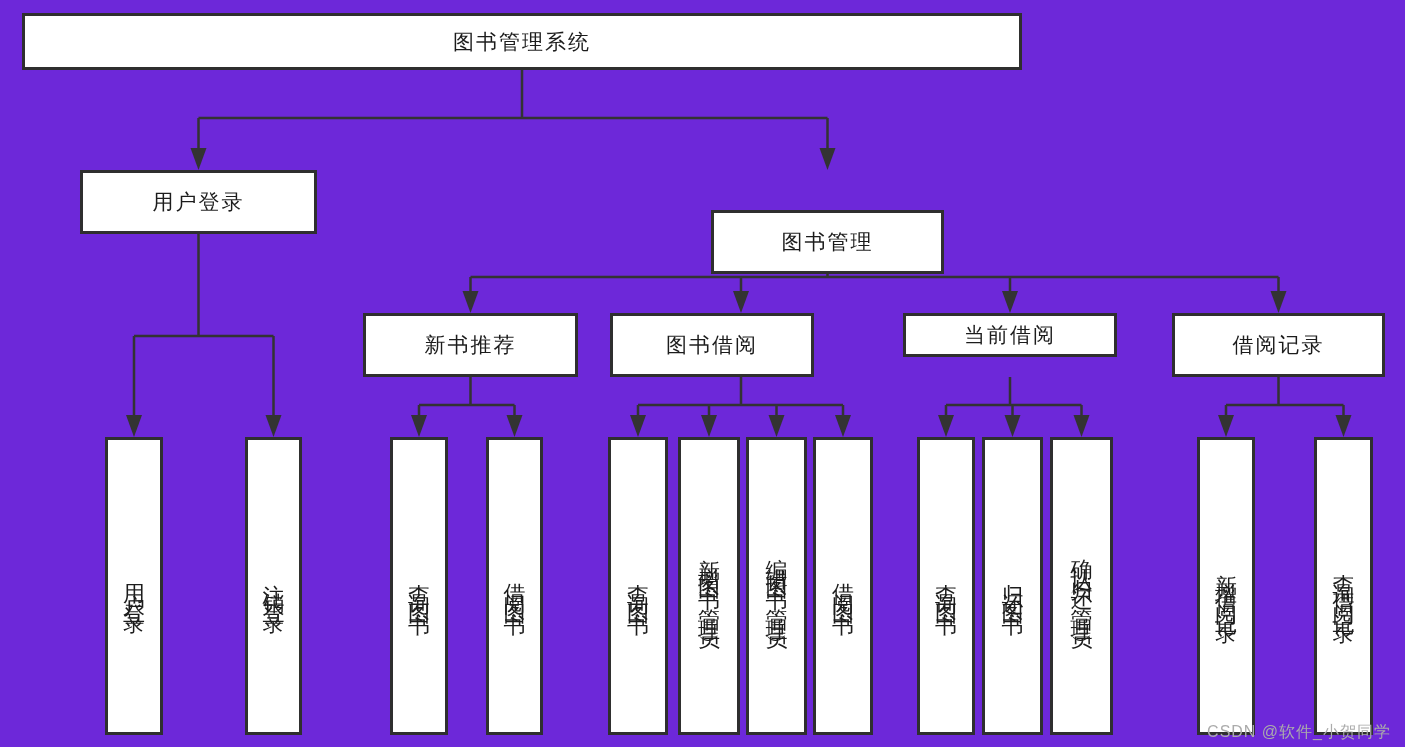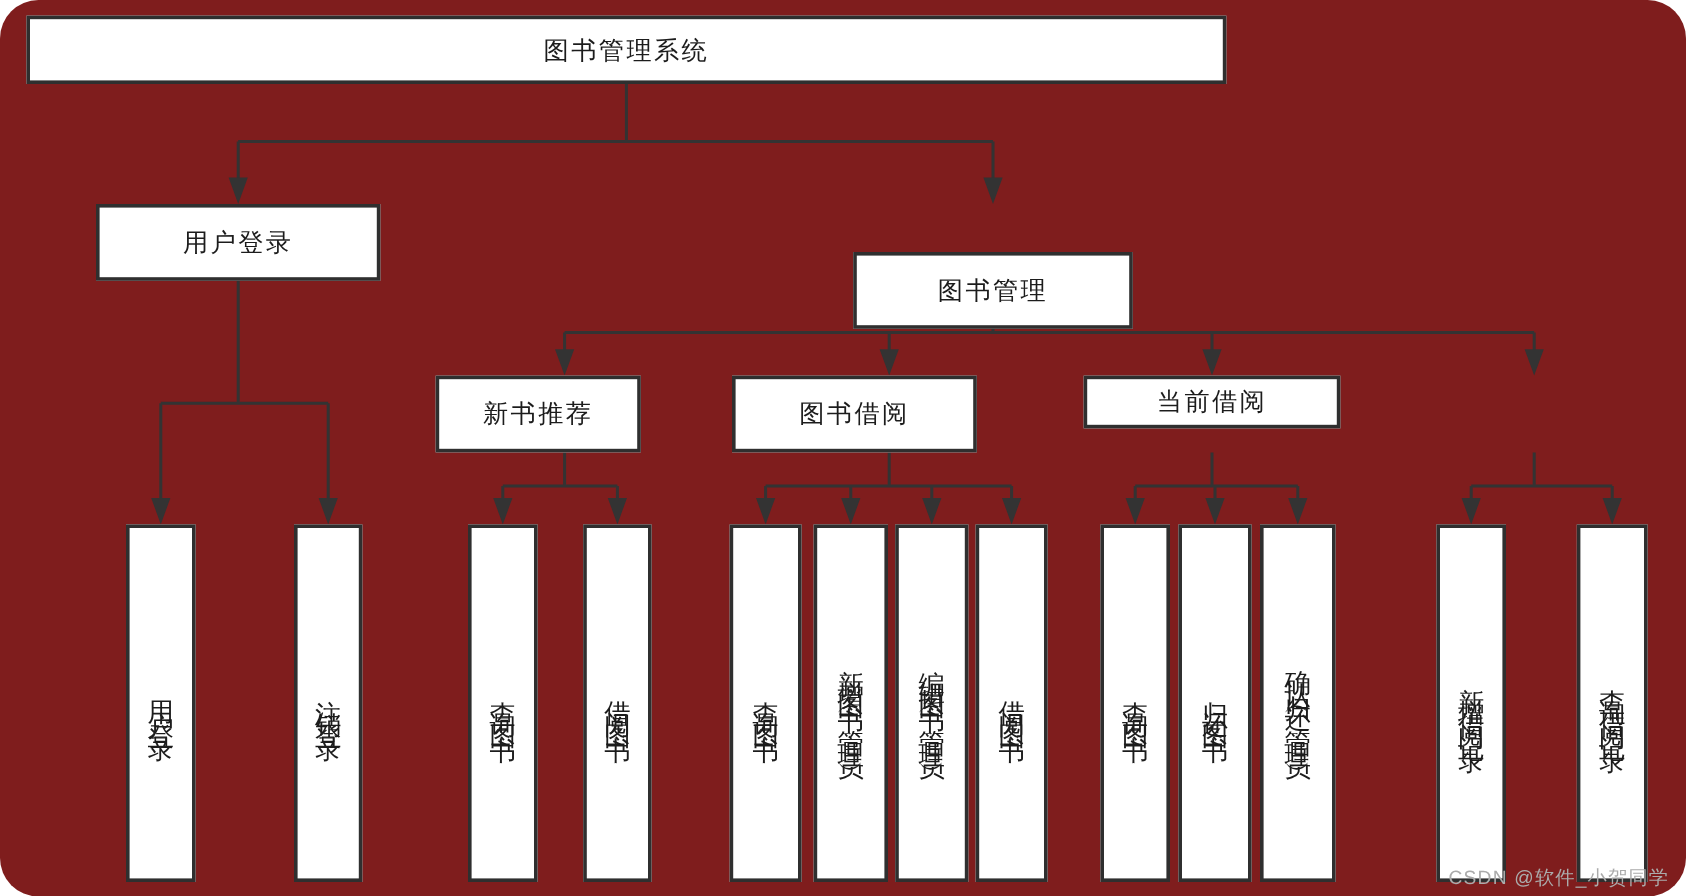--- a/index.html
+++ b/index.html
@@ -1,35 +1,34 @@
 <!DOCTYPE html>
 <html><head>
 <meta charset="utf-8">
 <style>
   html,body{margin:0;padding:0;background:#ffffff;}
   .canvas{
-    position:relative;width:1405px;height:747px;background:#7f1d1d;overflow:hidden;
+    position:relative;width:1405px;height:747px;background:#6d28d9;overflow:hidden;
     font-family:"Liberation Sans","DejaVu Sans",sans-serif;
-    border-radius:32px;
   }
   .node{
     position:absolute;box-sizing:border-box;
     border:3px solid #2f2f2f;background:#ffffff;color:#1c1c1c;
     display:flex;align-items:center;justify-content:center;
     font-size:21px;letter-spacing:2px;white-space:nowrap;
   }
   .node.v{
     writing-mode:vertical-rl;text-orientation:mixed;
     font-size:22px;letter-spacing:10px;line-height:1;
   }
   
   .n-root        {left:22px;  top:13px;  width:1000px;height:57px;}
   .n-userlogin   {left:80px;  top:170px; width:237px; height:64px;}
   .n-bookmgmt    {left:711px; top:170px; width:233px; height:64px;margin-top:40px;}
-  .n-newrec      {left:363px; top:313px; width:171px; height:64px;}
+  .n-newrec      {left:363px; top:313px; width:215px; height:64px;}
   .n-borrow      {left:610px; top:313px; width:204px; height:64px;}
   .n-current     {left:903px; top:313px; width:214px; height:44px;}
   .n-records     {left:1172px;top:313px; width:213px; height:64px;}
   .leaf          {top:437px;height:298px;}
   .l-login       {left:105px; width:58px;}
   .l-logout      {left:245px; width:57px;}
   .l-rec-query   {left:390px; width:58px;}
   .l-rec-borrow  {left:486px; width:57px;}
   .l-bb-query    {left:608px; width:60px;}
   .l-bb-add      {left:678px; width:62px;}
@@ -85,20 +84,21 @@
   </svg>
 
   <div class="node n-root">图书管理系统</div>
 
   <div class="node n-userlogin">用户登录</div>
   <div class="node n-bookmgmt">图书管理</div>
 
   <div class="node n-newrec">新书推荐</div>
   <div class="node n-borrow">图书借阅</div>
   <div class="node n-current">当前借阅</div>
+  <div class="node n-records">借阅记录</div>
 
   <div class="node v leaf l-login">用户登录</div>
   <div class="node v leaf l-logout">注销登录</div>
 
   <div class="node v leaf l-rec-query">查询图书</div>
   <div class="node v leaf l-rec-borrow">借阅图书</div>
 
   <div class="node v leaf l-bb-query">查询图书</div>
   <div class="node v leaf l-bb-add">新增图书（管理员）</div>
   <div class="node v leaf l-bb-edit">编辑图书（管理员）</div>

